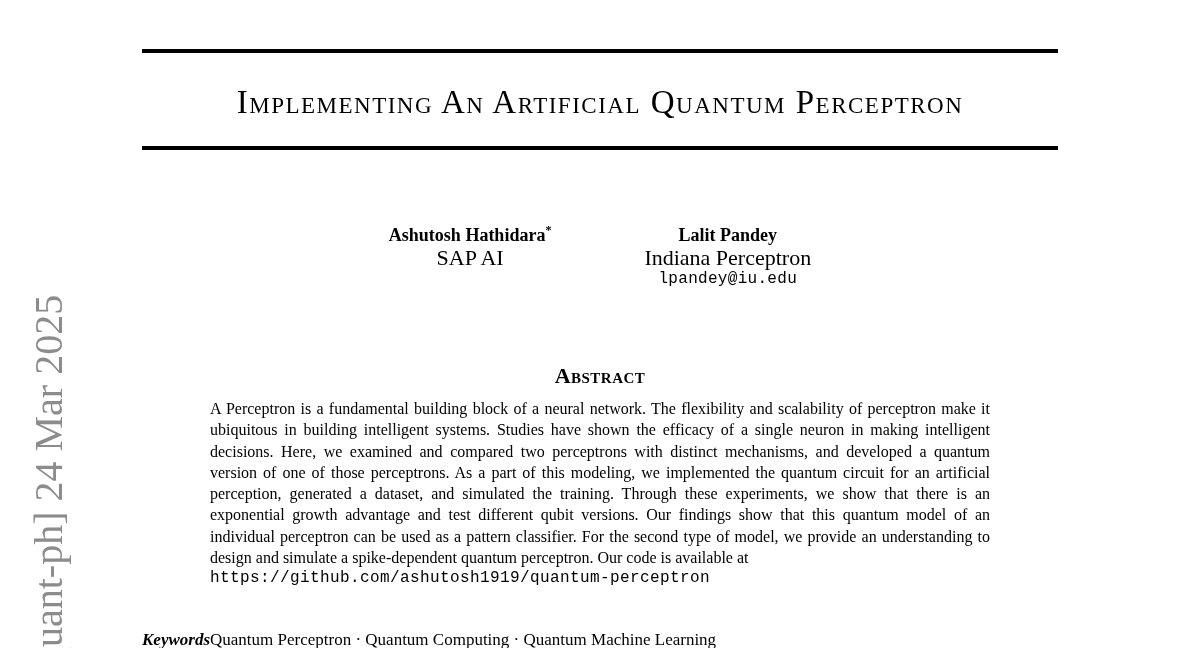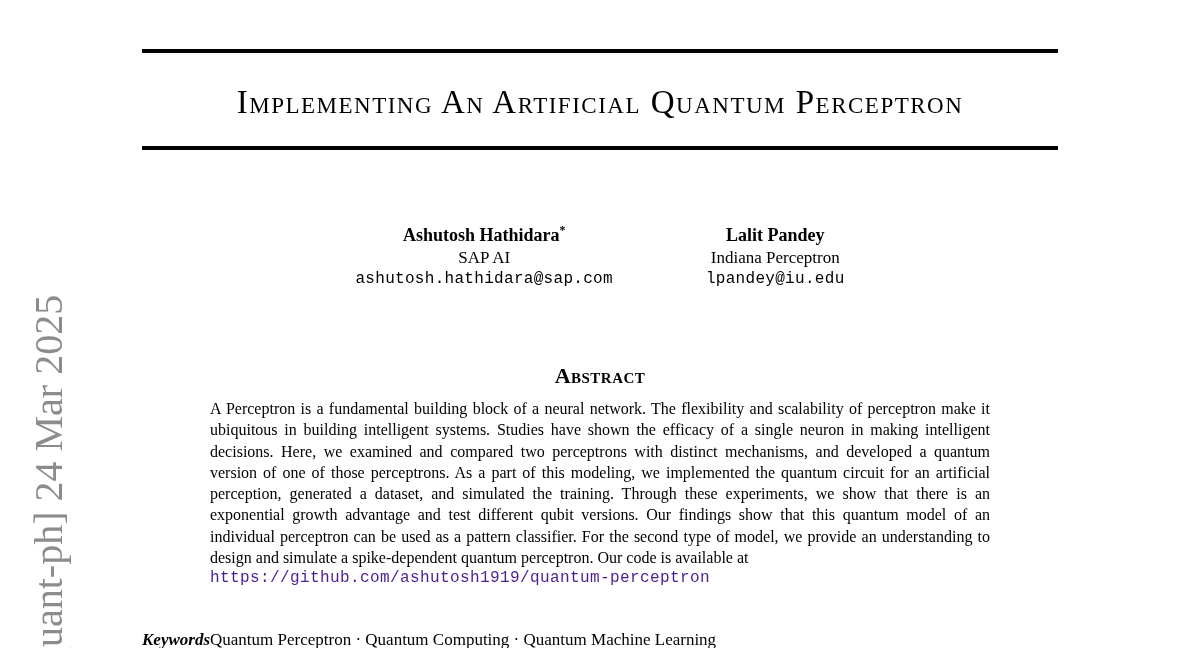--- a/index.html
+++ b/index.html
@@ -54,21 +54,21 @@
   .authors {
     position: absolute; top: 219px; left: 0;
     width: 916px;
     display: flex;
     justify-content: center;
     gap: 93px;
     text-align: center;
   }
   .author-name  { font-size: 18px; font-weight: bold; line-height: 23px; }
   .author-name sup { font-size: 12px; }
-  .author-affil { font-size: 17px; line-height: 21px; }
+  .author-affil { font-size: 22px; line-height: 21px; }
   .author-email {
     font-family: "Liberation Mono", monospace;
     font-size: 16px; line-height: 22px;
     letter-spacing: 0.3px;
   }
   .abstract-heading {
     position: absolute; top: 363px; left: 0;
     width: 916px;
     text-align: center;
     font-size: 22px;
@@ -81,21 +81,21 @@
     width: 780px;
     font-size: 16px;
     line-height: 21.3px;
     text-align: justify;
   }
   .abstract-link {
     display: block;
     font-family: "Liberation Mono", monospace;
     font-size: 16px;
     letter-spacing: 0.4px;
-    color: #4c1d95;
+    color: #000000;
     text-decoration: none;
     text-align: left;
   }
   .keywords {
     position: absolute; top: 630px; left: 0;
     width: 916px;
     font-size: 17px;
     white-space: nowrap;
   }
   .kw-label { font-weight: bold; font-style: italic; margin-right: 0; }
@@ -113,21 +113,20 @@
 
     <h1 class="title">Implementing An Artificial Quantum Perceptron</h1>
 
     <div class="rule rule-bottom"></div>
 
     <div class="authors">
 
       <div class="author">
         <div class="author-name"><span>Ashutosh Hathidara</span><sup>*</sup></div>
         <div class="author-affil">SAP AI</div>
-        <div class="author-email">ashutosh.hathidara@sap.com</div>
       </div>
 
       <div class="author">
         <div class="author-name"><span>Lalit Pandey</span><sup></sup></div>
         <div class="author-affil">Indiana Perceptron</div>
         <div class="author-email">lpandey@iu.edu</div>
       </div>
 
     </div>
 

